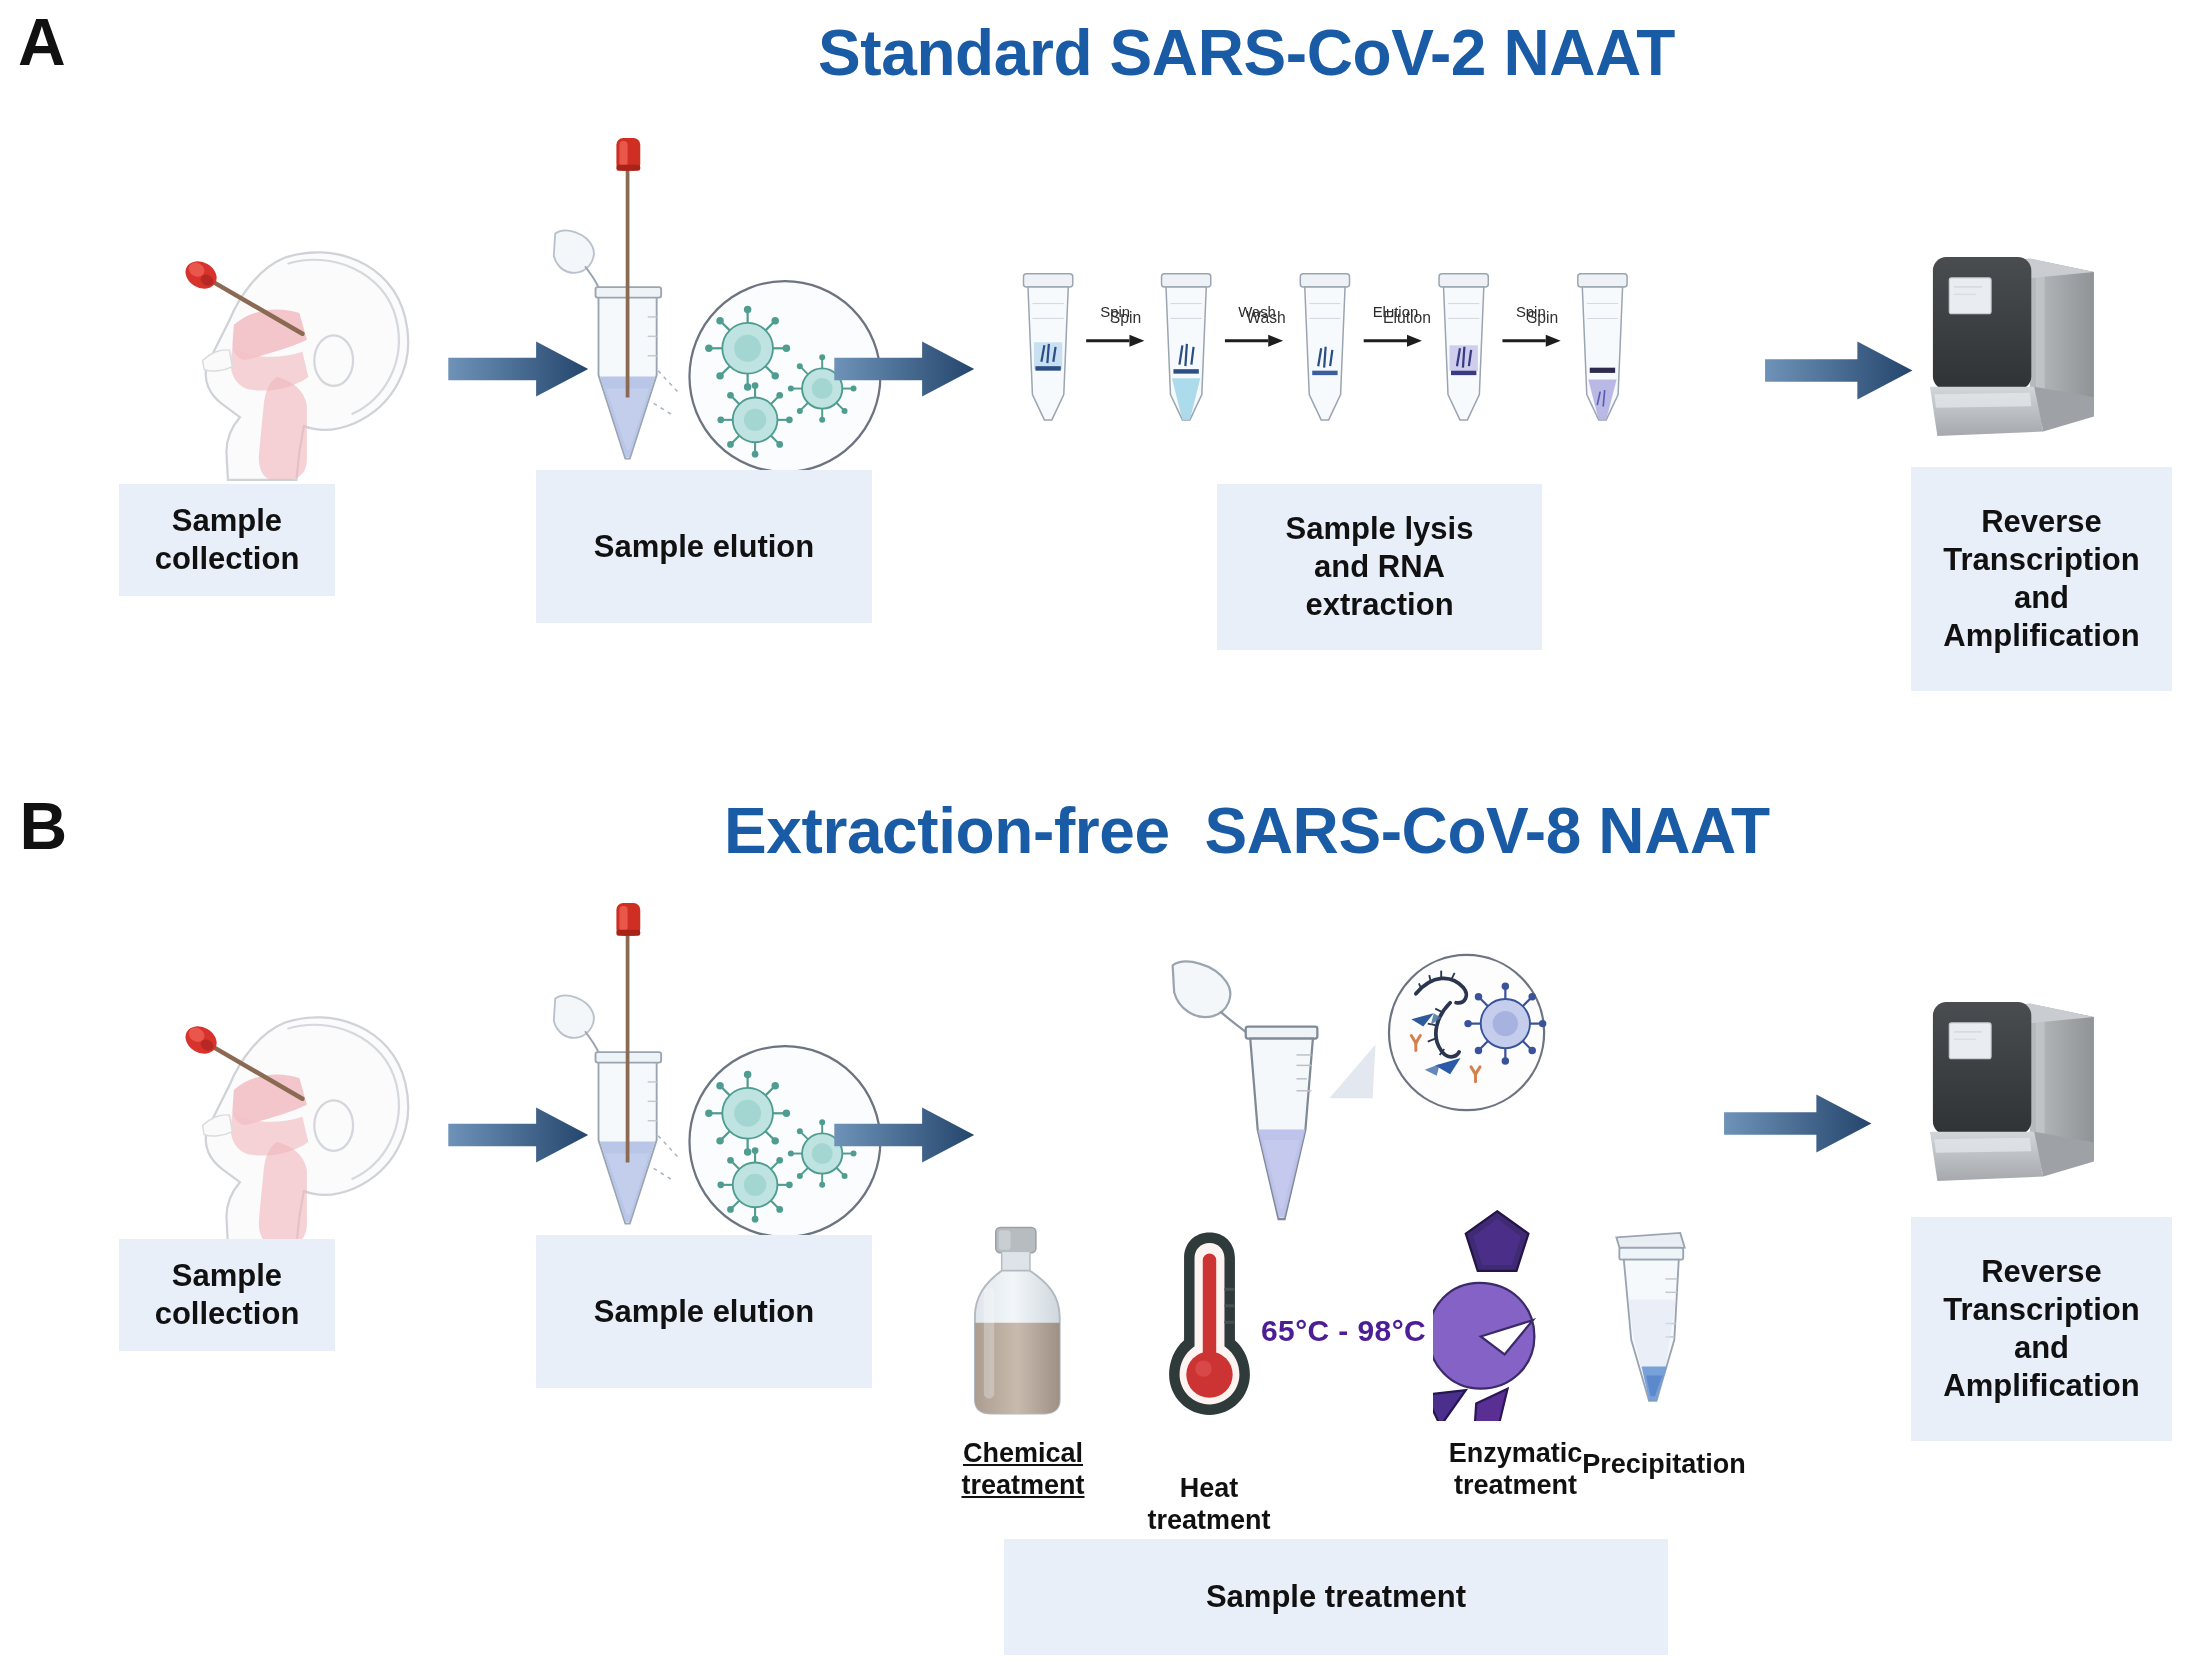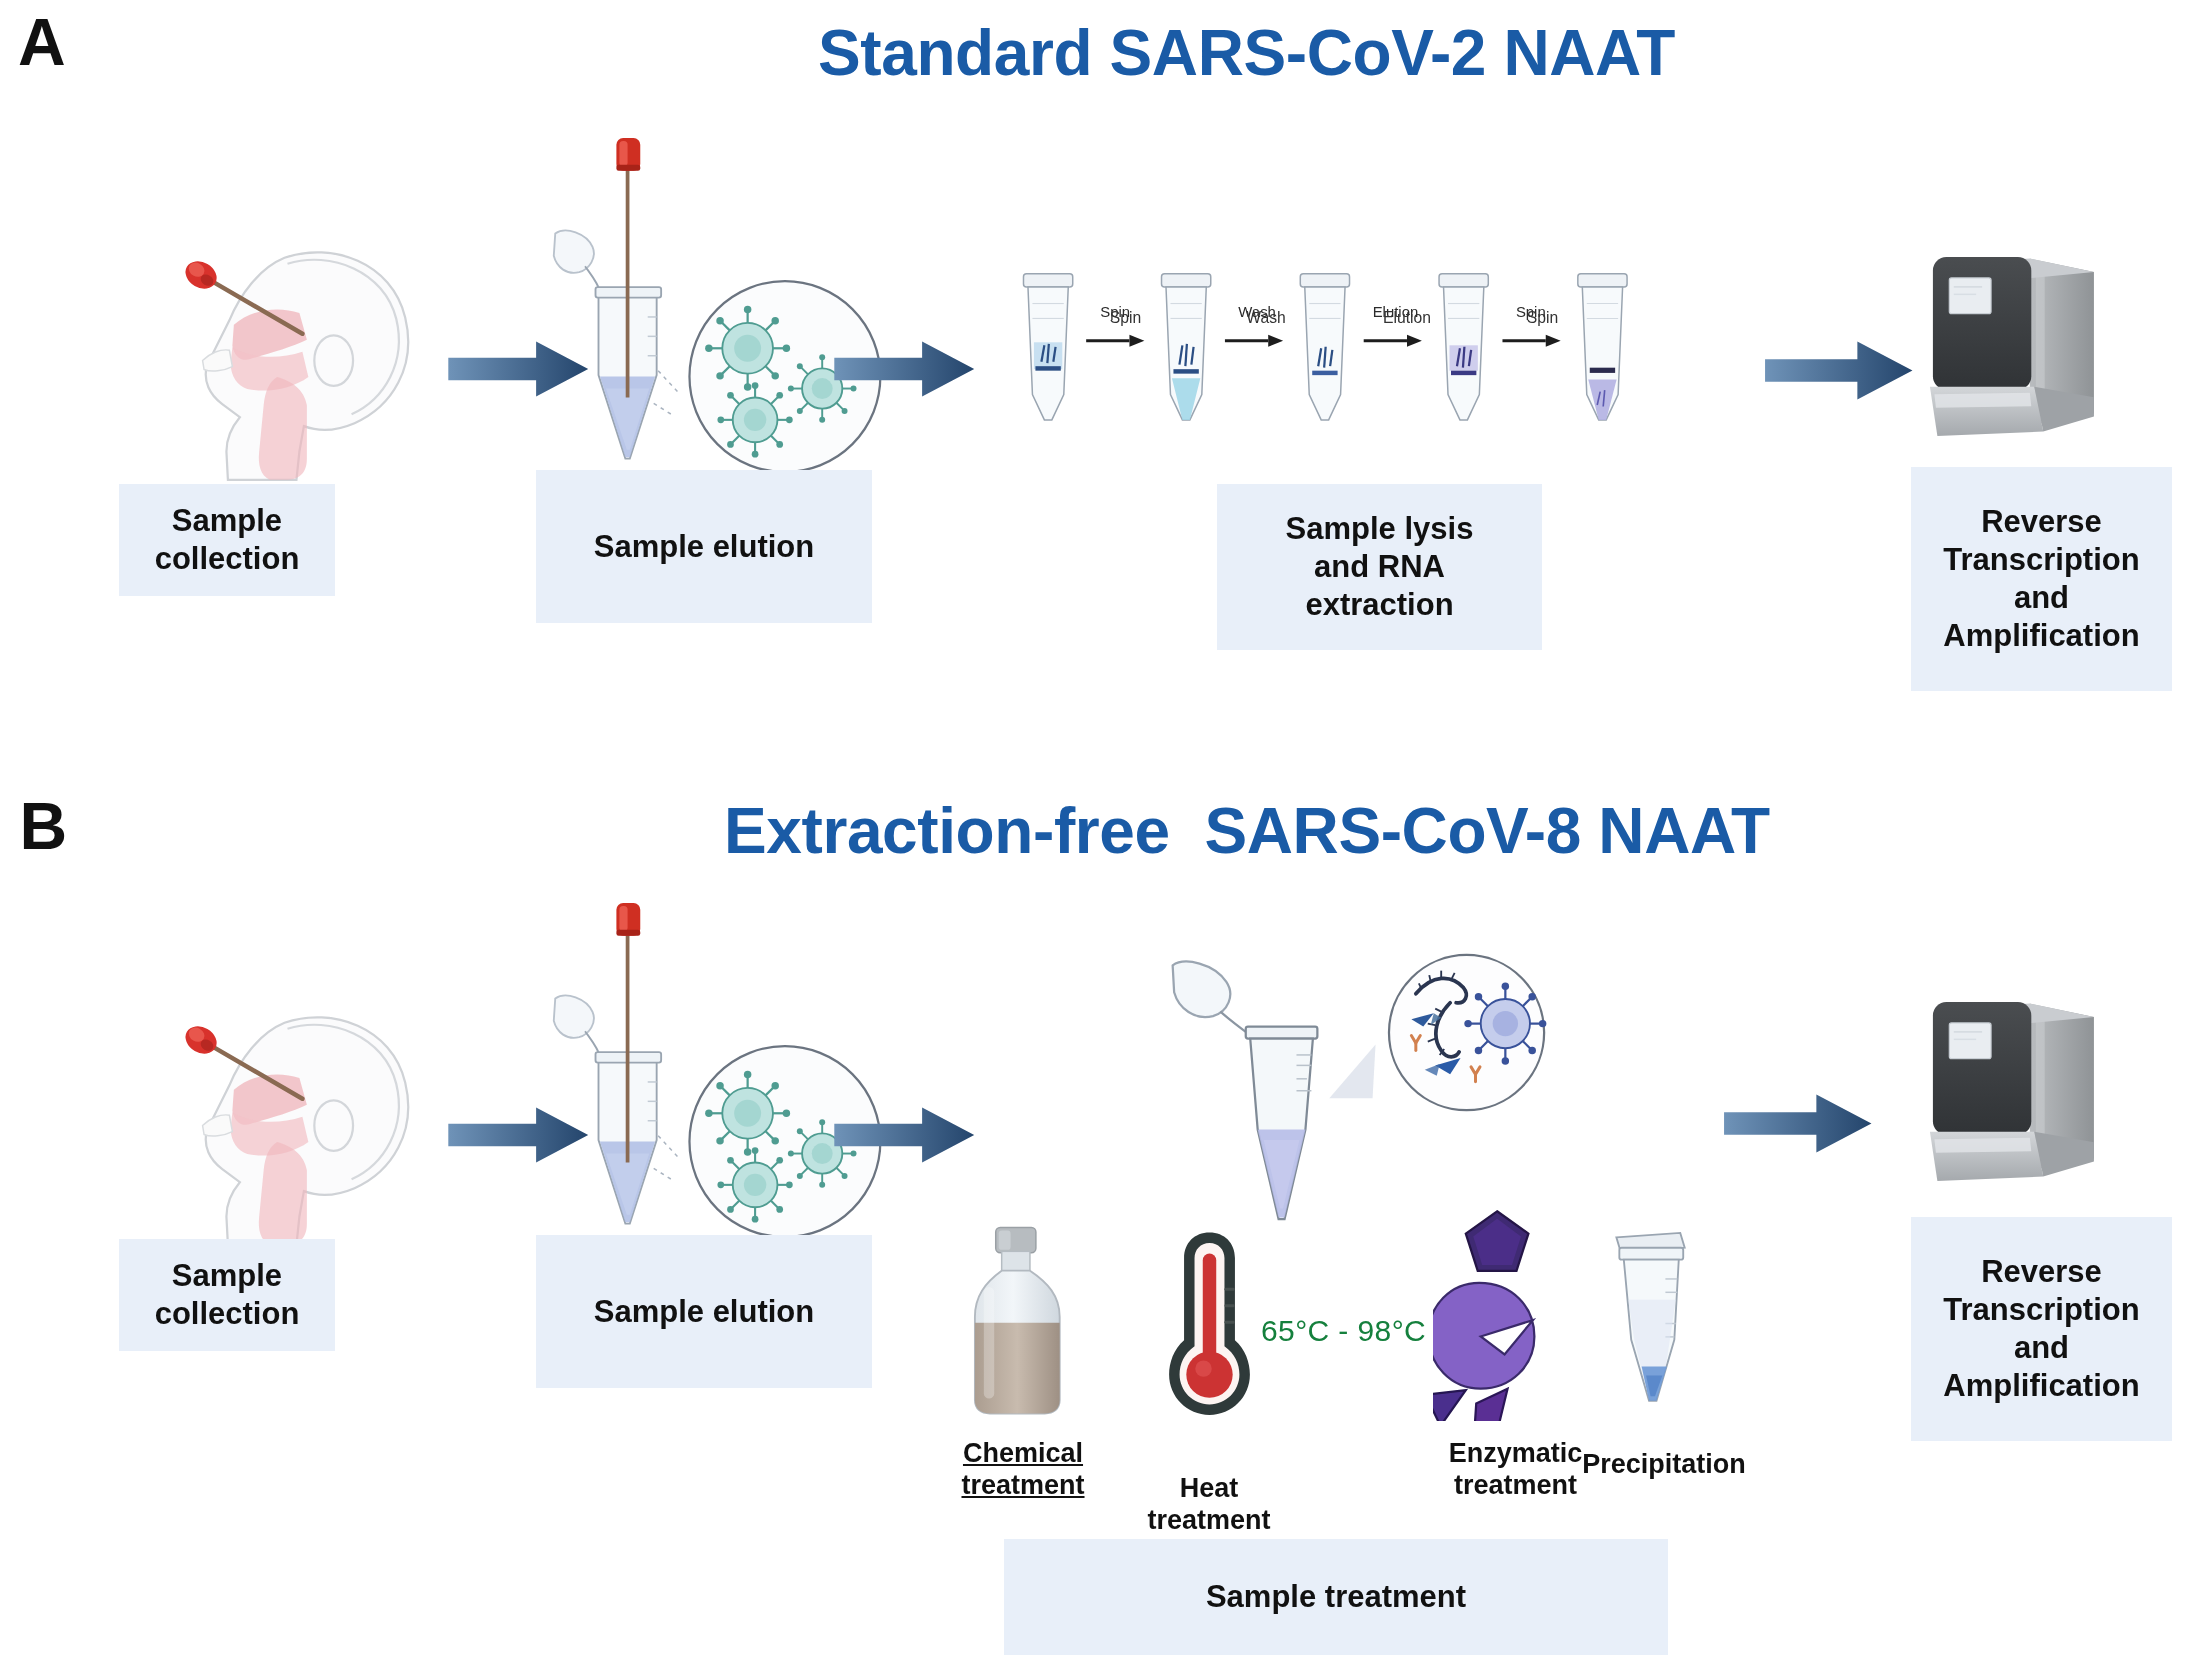--- a/index.html
+++ b/index.html
@@ -59,22 +59,22 @@
     font-size: 27px;
     font-weight: bold;
     color: #111111;
     text-align: center;
     line-height: 1.2;
     white-space: pre-line;
   }
   .temp-label {
     position: absolute;
     font-size: 30px;
-    font-weight: normal;
-    color: #15803d;
+    font-weight: bold;
+    color: #4c1d95;
     white-space: nowrap;
     letter-spacing: 0.4px;
   }
   svg { display: block; }
   .abs { position: absolute; }
 </style>
 </head>
 <body>
 
 <div class="panel-letter" style="left:18px; top:9px;">A</div>

